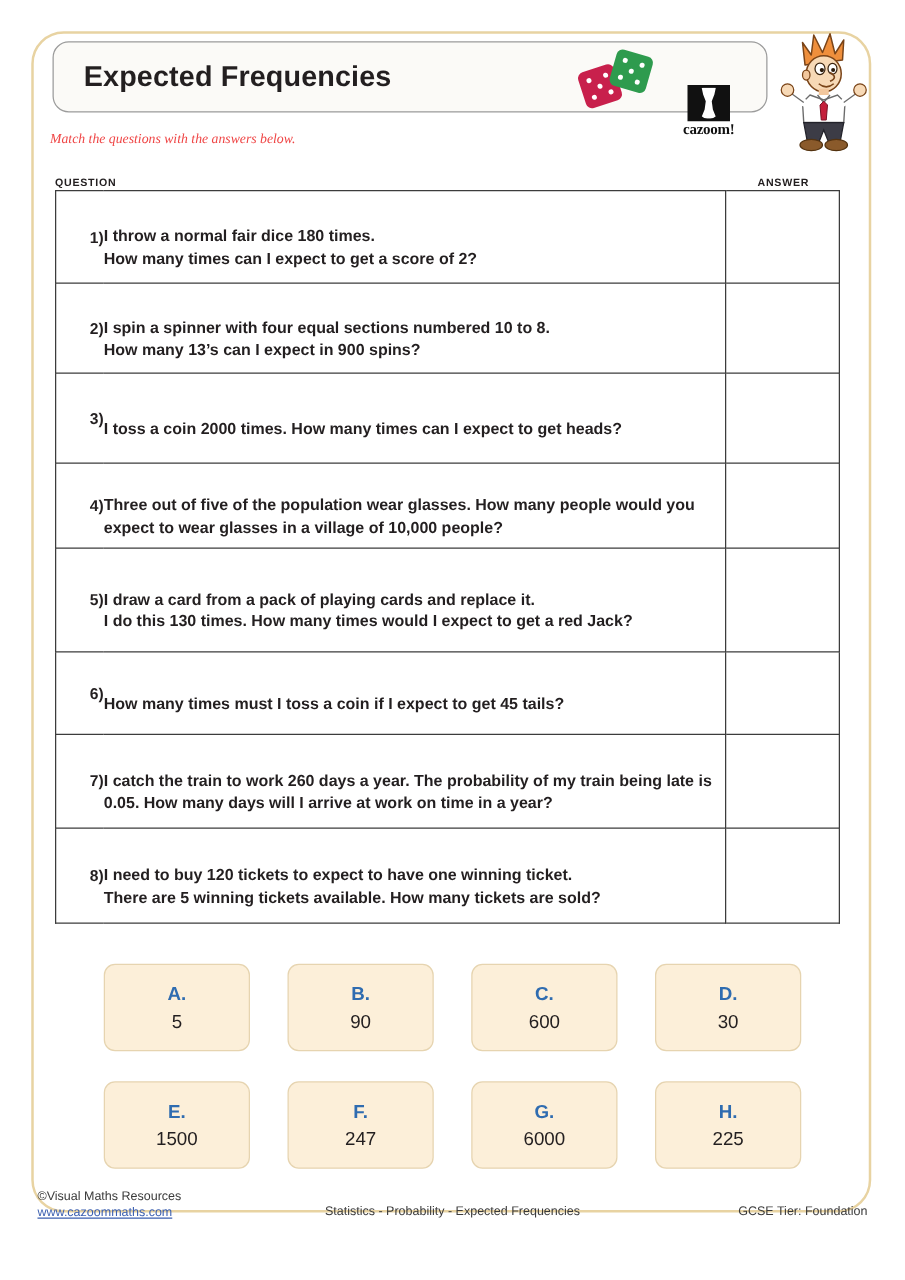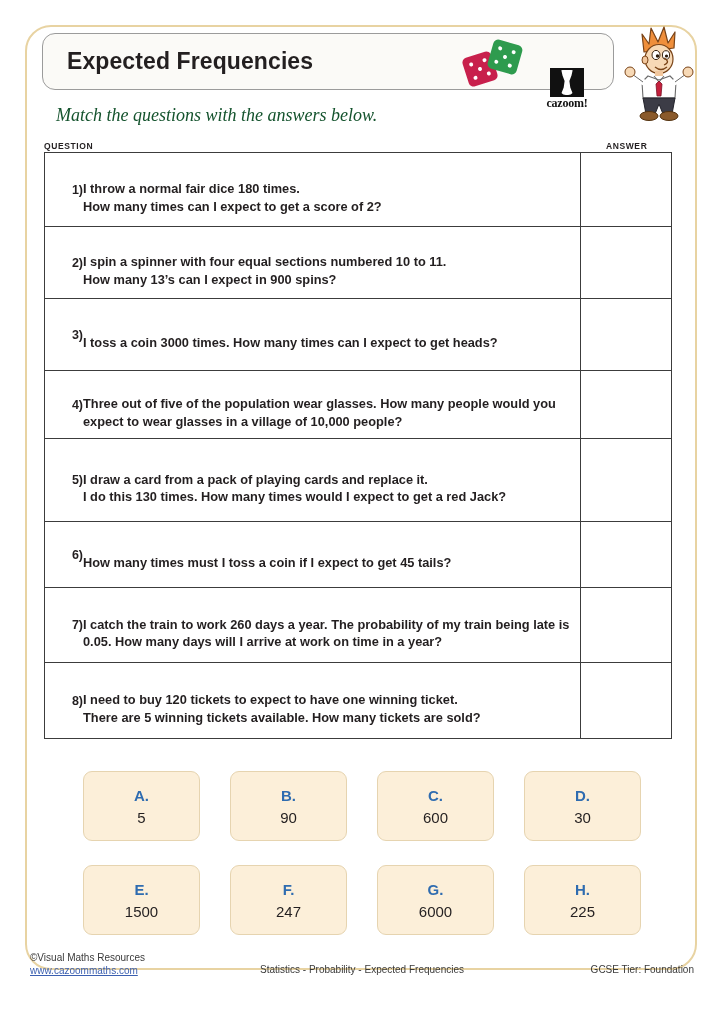--- a/index.html
+++ b/index.html
@@ -118,26 +118,26 @@
     position: absolute;
     left: 618px;
     top: 24px;
     width: 80px;
     height: 98px;
   }
 
   
   #instruction {
     position: absolute;
-    left: 56px;
+    left: 40px;
     top: 105px;
     font-family: "Liberation Serif", serif;
     font-style: italic;
-    font-size: 18px;
-    color: #14532d;
+    font-size: 11px;
+    color: #ef4444;
   }
 
   
   .col-header {
     position: absolute;
     top: 141px;
     font-size: 8.5px;
     font-weight: bold;
     letter-spacing: .6px;
     color: #231f20;
@@ -330,29 +330,29 @@
       <td class="q-num">1)</td>
       <td class="q-text">
           <span class="q-line">I throw a normal fair dice 180 times.
 How many times can I expect to get a score of 2?</span>
         </td>
       <td class="a-cell"></td>
     </tr>
     <tr style="height:72px;">
       <td class="q-num">2)</td>
       <td class="q-text">
-          <span class="q-line">I spin a spinner with four equal sections numbered 10 to 11.
+          <span class="q-line">I spin a spinner with four equal sections numbered 10 to 8.
 How many 13’s can I expect in 900 spins?</span>
         </td>
       <td class="a-cell"></td>
     </tr>
     <tr style="height:72px;">
       <td class="q-num">3)</td>
       <td class="q-text">
-          <span class="q-line">I toss a coin 3000 times. How many times can I expect to get heads?</span>
+          <span class="q-line">I toss a coin 2000 times. How many times can I expect to get heads?</span>
         </td>
       <td class="a-cell"></td>
     </tr>
     <tr style="height:68px;">
       <td class="q-num">4)</td>
       <td class="q-text">
           <span class="q-line">Three out of five of the population wear glasses. How many people would you expect to wear glasses in a village of 10,000 people?</span>
         </td>
       <td class="a-cell"></td>
     </tr>

